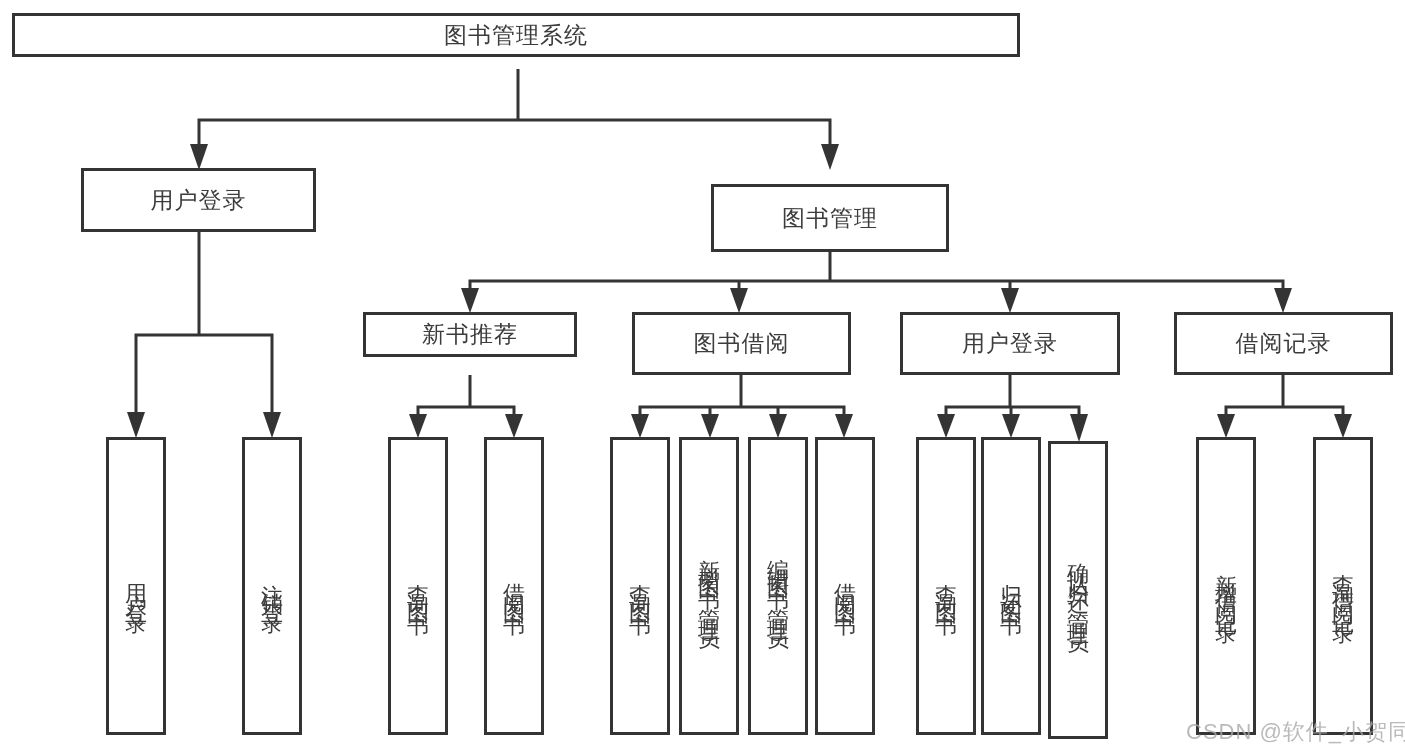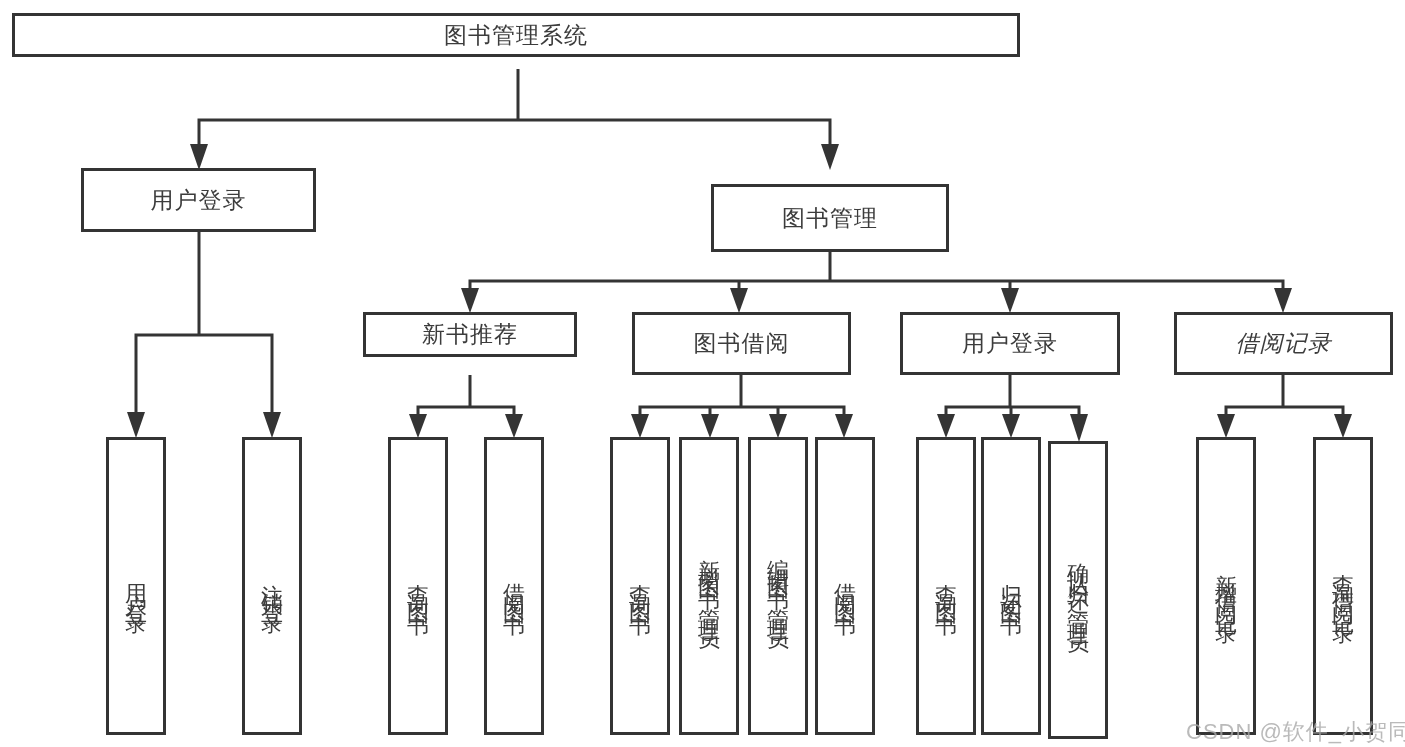--- a/index.html
+++ b/index.html
@@ -20,21 +20,21 @@
   }
   
   .n-root{left:12px;top:13px;width:1008px;height:44px;}
   
   .n-login{left:81px;top:168px;width:235px;height:64px;}
   .n-mgmt{left:711px;top:184px;width:238px;height:68px;}
   
   .n-newbook{left:363px;top:312px;width:214px;height:45px;}
   .n-borrow{left:632px;top:312px;width:219px;height:63px;}
   .n-current{left:900px;top:312px;width:220px;height:63px;}
-  .n-records{left:1174px;top:312px;width:219px;height:63px;font-style:italic;}
+  .n-records{left:1174px;top:312px;width:219px;height:63px;}
   
   .leaf{top:437px;width:60px;height:298px;}
   .lf1{left:106px;}  .lf2{left:242px;}
   .lf3{left:388px;}  .lf4{left:484px;}
   .lf5{left:610px;}  .lf6{left:679px;}  .lf7{left:748px;}  .lf8{left:815px;}
   .lf9{left:916px;}  .lf10{left:981px;} .lf11{left:1048px;top:441px;}
   .lf12{left:1196px;}.lf13{left:1313px;}
   .watermark{
     position:absolute;left:1186px;top:717px;z-index:3;
     font-size:22px;color:#a9a9a9;opacity:0.8;white-space:nowrap;letter-spacing:1px;

